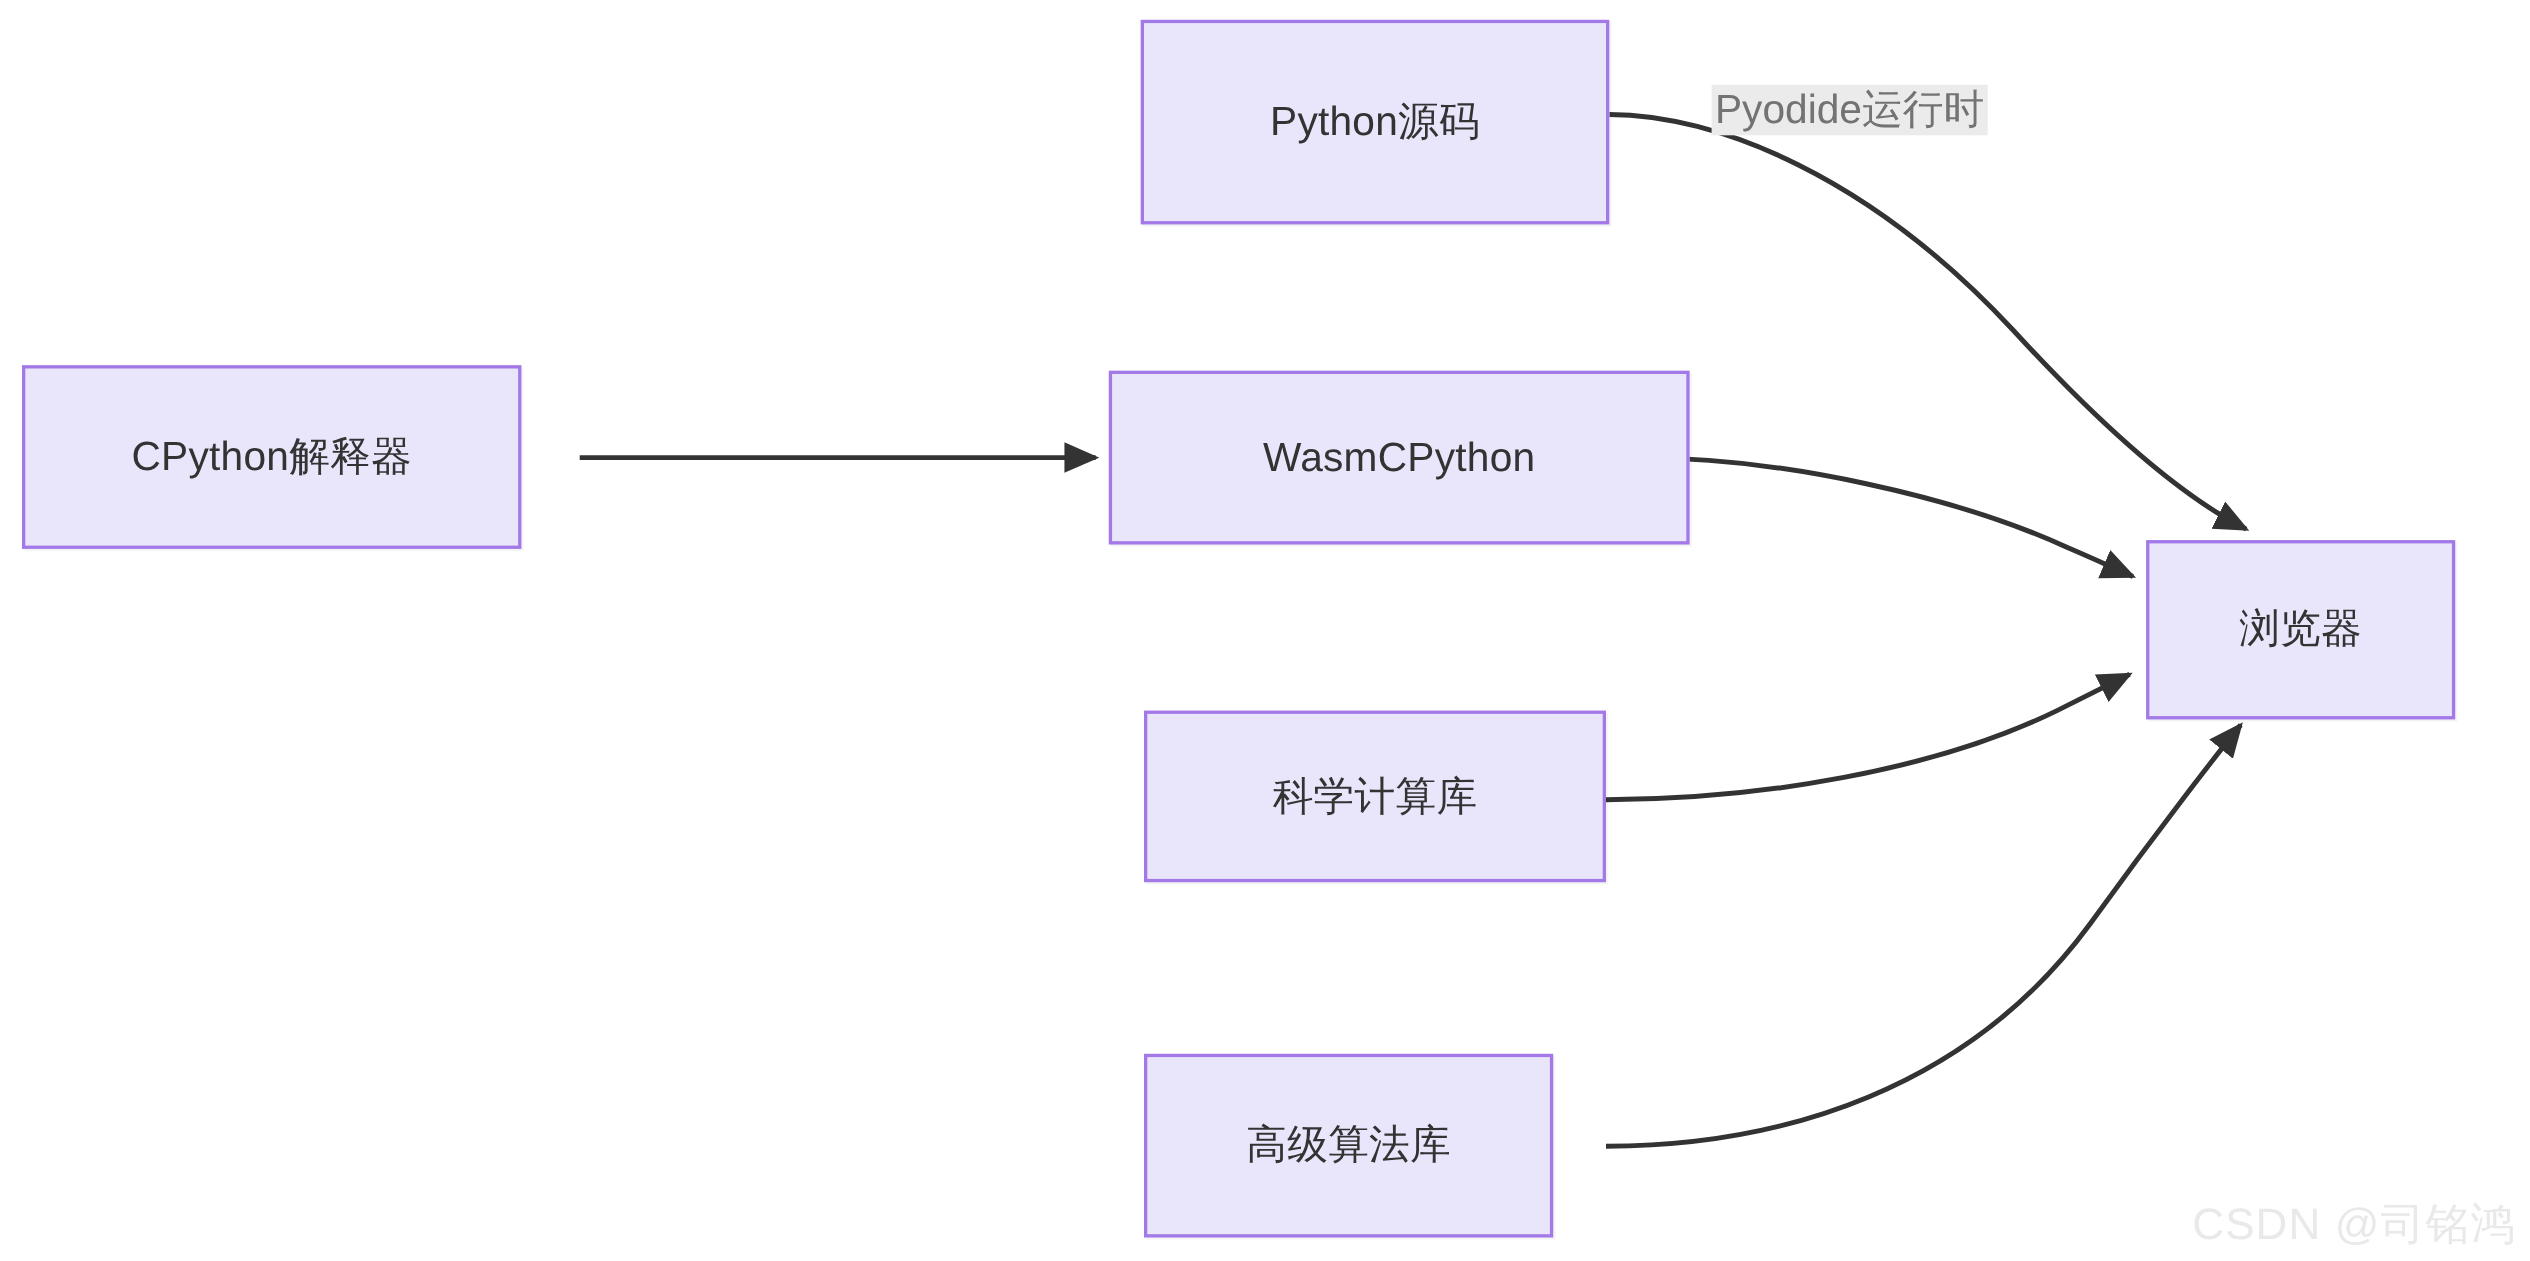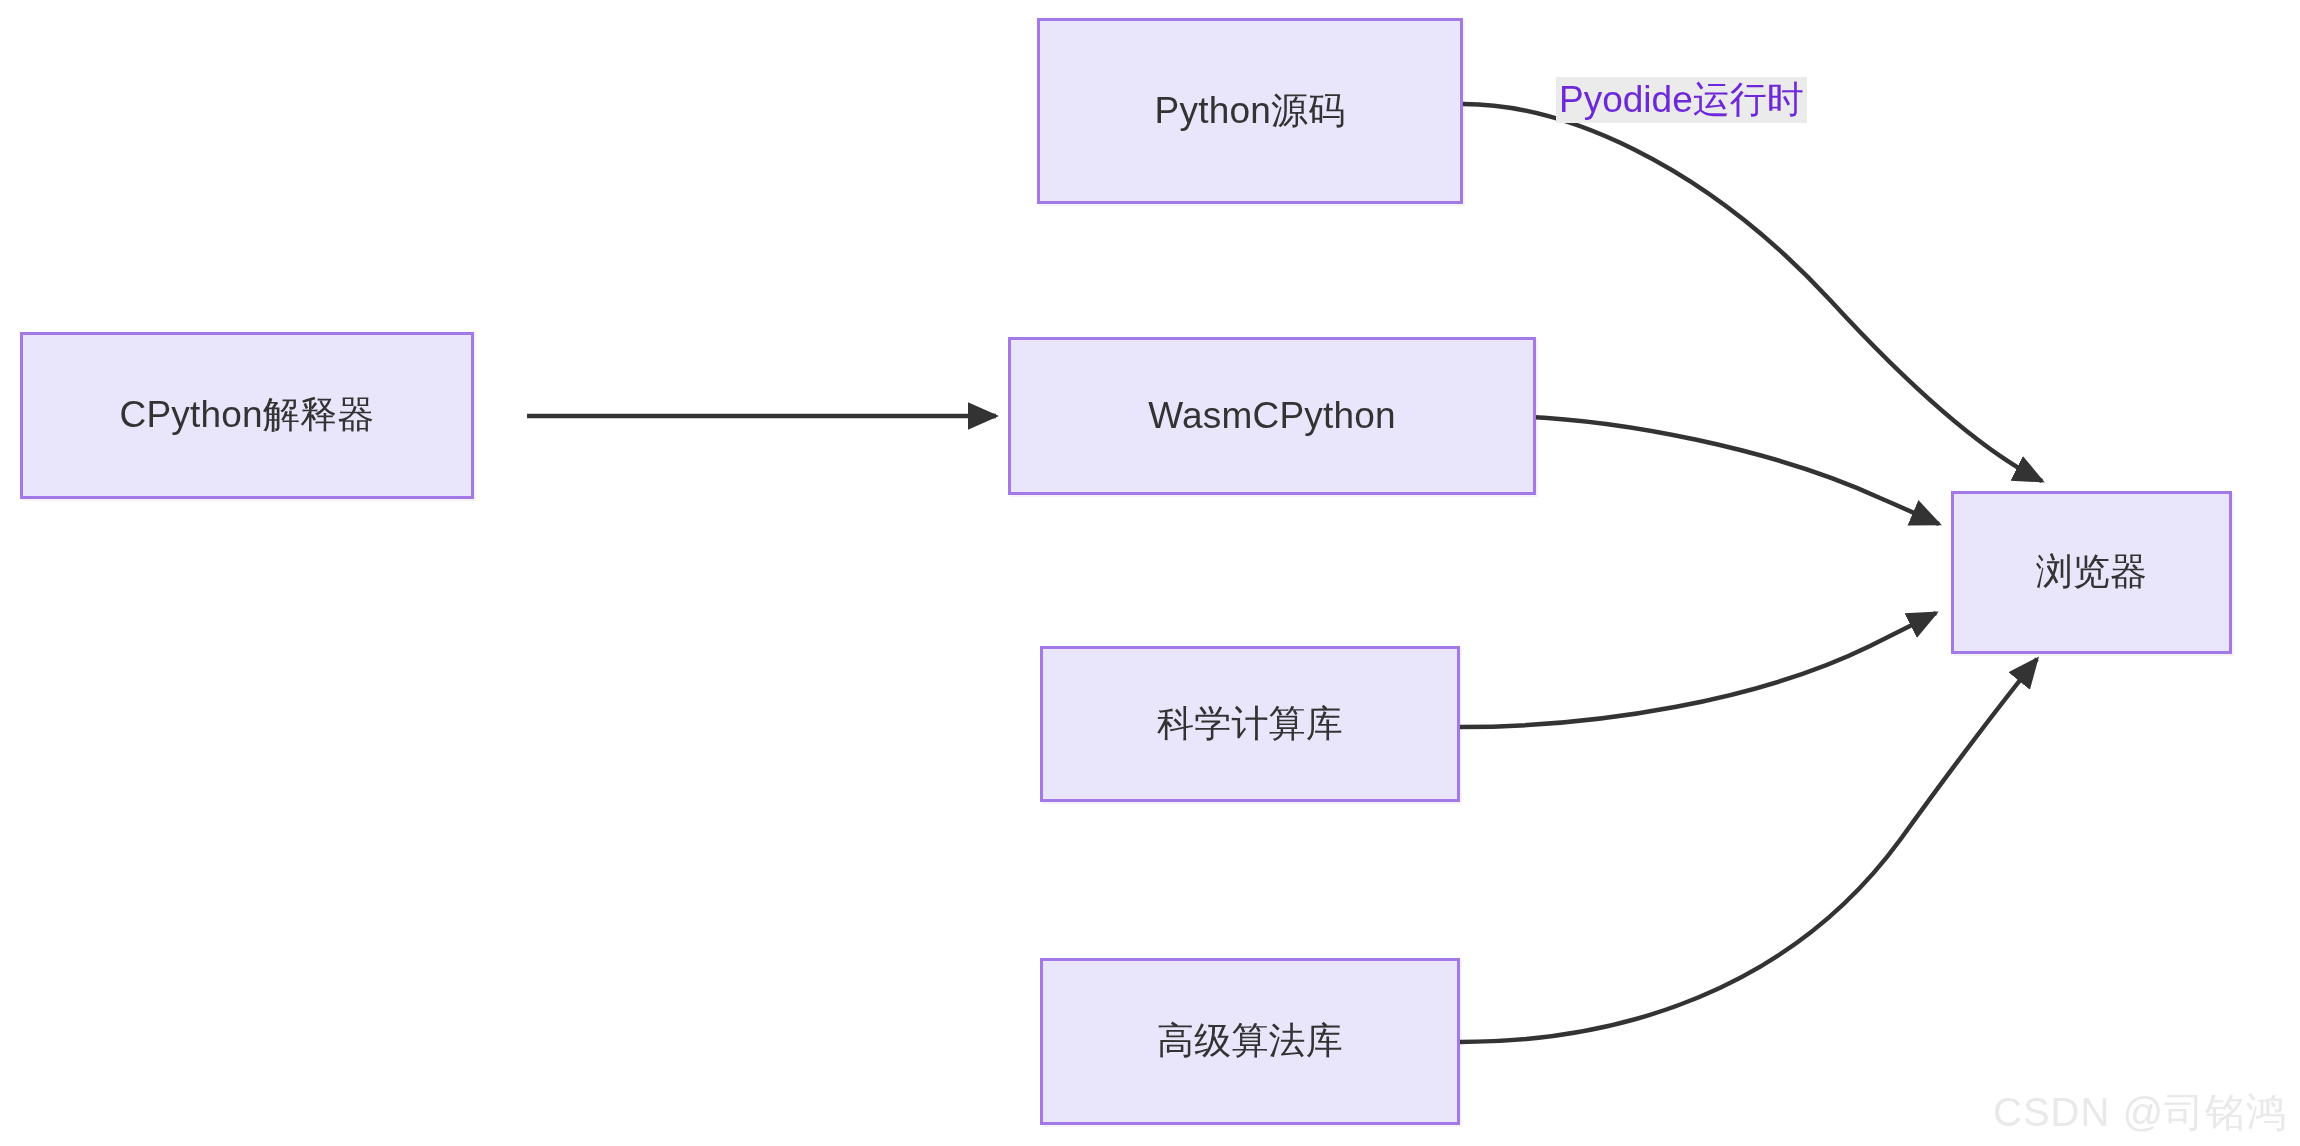--- a/index.html
+++ b/index.html
@@ -58,21 +58,21 @@
     color: #e9e9e9;
     white-space: nowrap;
     letter-spacing: 1px;
   }
 
   
   #node-python-source { left: 1037px; top: 18px;  width: 426px; height: 186px; }
   #node-cpython       { left: 20px;   top: 332px; width: 454px; height: 167px; }
   #node-wasmcpython   { left: 1008px; top: 337px; width: 528px; height: 158px; }
   #node-scilib        { left: 1040px; top: 646px; width: 420px; height: 156px; }
-  #node-algolib       { left: 1040px; top: 958px; width: 420px; height: 167px; }
+  #node-algolib       { left: 1040px; top: 958px; width: 372px; height: 167px; }
   #node-browser       { left: 1951px; top: 491px; width: 281px; height: 163px; }
 
   
   #edge-label-pyodide     { left: 1556px; top: 77px;  }
   #edge-label-emscripten  { left: 598px;  top: 394px; }
 
   #watermark { left: 1993px; top: 1085px; }
 </style>
 </head>
 <body>
@@ -114,18 +114,18 @@
   </div>
 
   <div class="node" id="node-algolib" style="background: rgb(233, 230, 252); border-color: rgb(163, 121, 232);">
     <span class="node-label" style="color: rgb(51, 51, 51);">高级算法库</span>
   </div>
 
   <div class="node" id="node-browser" style="background: rgb(233, 230, 252); border-color: rgb(163, 121, 232);">
     <span class="node-label" style="color: rgb(51, 51, 51);">浏览器</span>
   </div>
 
-  <div class="edge-label" id="edge-label-pyodide" style="background: rgb(235, 235, 235); color: #6d28d9;">Pyodide运行时</div>
+  <div class="edge-label" id="edge-label-pyodide" style="background: rgb(235, 235, 235); color: #737373;">Pyodide运行时</div>
 
 
   <div class="watermark" id="watermark" style="color: rgb(233, 233, 233);">CSDN @司铭鸿</div>
 
 </div>
 
 </body></html>

